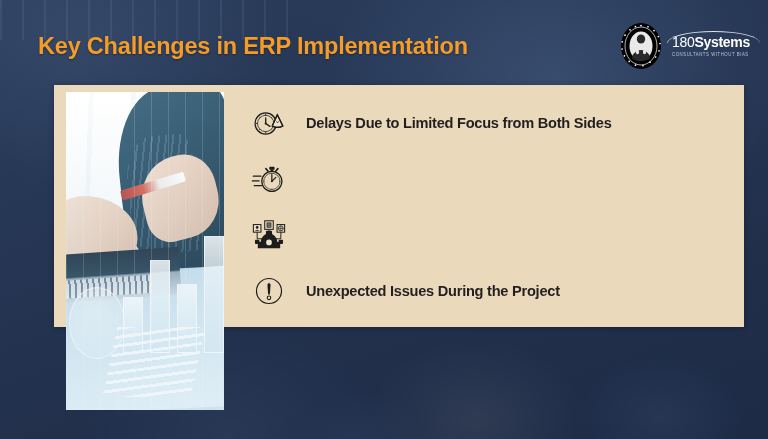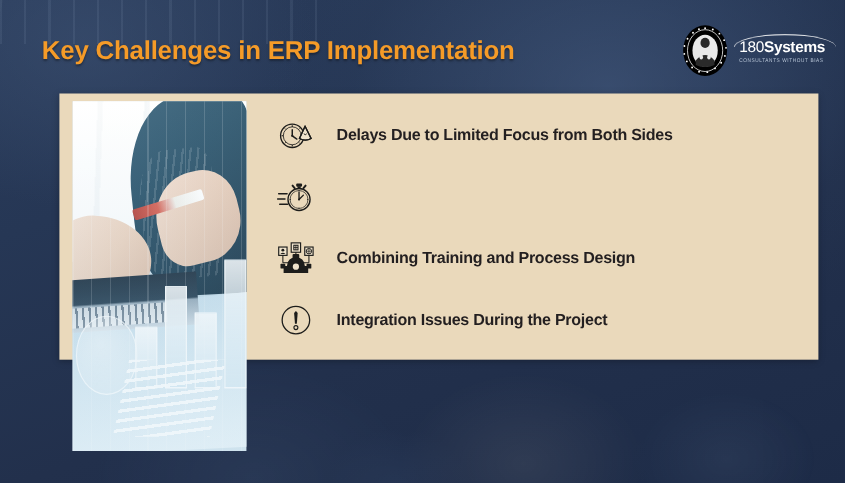--- a/index.html
+++ b/index.html
@@ -424,30 +424,29 @@
             <path d="M6.5 23h25" stroke-width="1"></path>
             <g fill="#1d1d1b" stroke="none">
               <path d="M19 17.5a8.6 8.6 0 0 1 8.6 8.6h3.2v6.9H7.2v-6.9h3.2A8.6 8.6 0 0 1 19 17.5z"></path>
               <rect x="15.8" y="14.6" width="6.4" height="4.2" rx="1"></rect>
               <rect x="4.2" y="24" width="4.6" height="4.6" rx="0.8"></rect>
               <rect x="29.2" y="24" width="4.6" height="4.6" rx="0.8"></rect>
             </g>
             <circle cx="19" cy="26.8" r="3" fill="#efe3cc" stroke="none"></circle>
           </svg>
         </span>
-        <span class="item-label">Combining Training and Process Design</span>
       </div>
 
 
       <div class="list-item">
         <span class="item-icon">
           <svg viewBox="0 0 38 38" width="36" height="36" fill="none" stroke="#1d1d1b" stroke-width="1.25">
             <circle cx="19" cy="19" r="13.2"></circle>
             <path d="M19 10.2 L20.7 12.2 L19.9 22.6 L18.1 22.6 L17.3 12.2 Z" fill="#1d1d1b" stroke="none"></path>
             <circle cx="19" cy="26.2" r="1.9" stroke-width="1.1"></circle>
           </svg>
         </span>
-        <span class="item-label">Integration Issues During the Project</span>
+        <span class="item-label">Unexpected Issues During the Project</span>
       </div>
 
     </div>
   </div>
 </div>
 
 </body></html>

